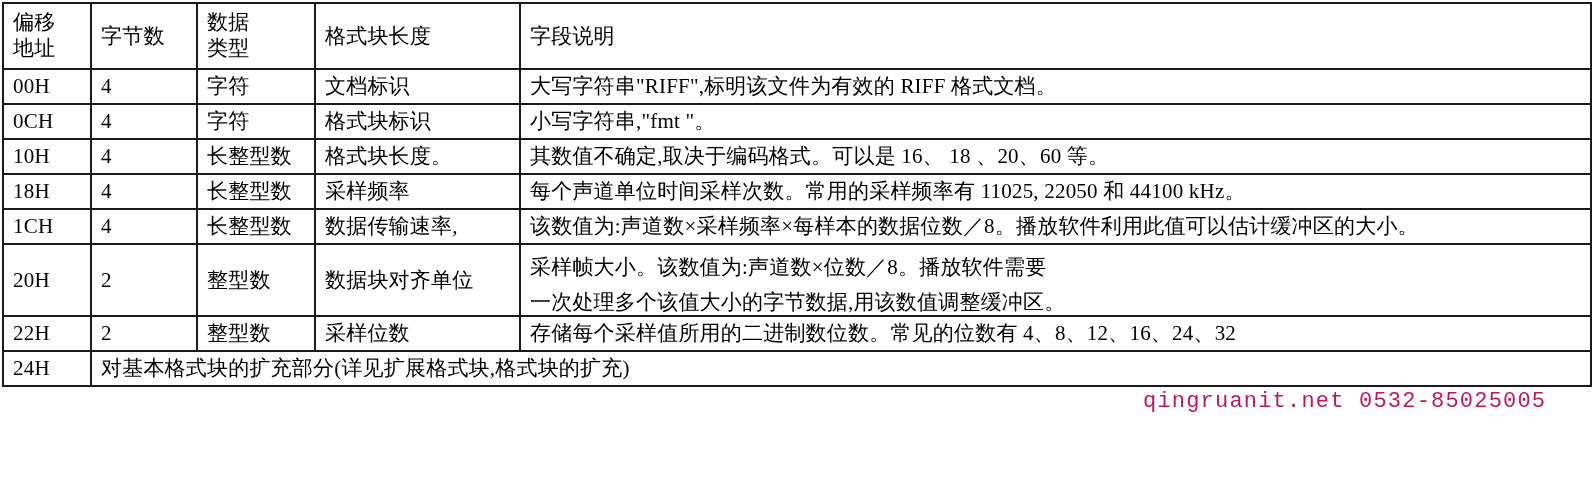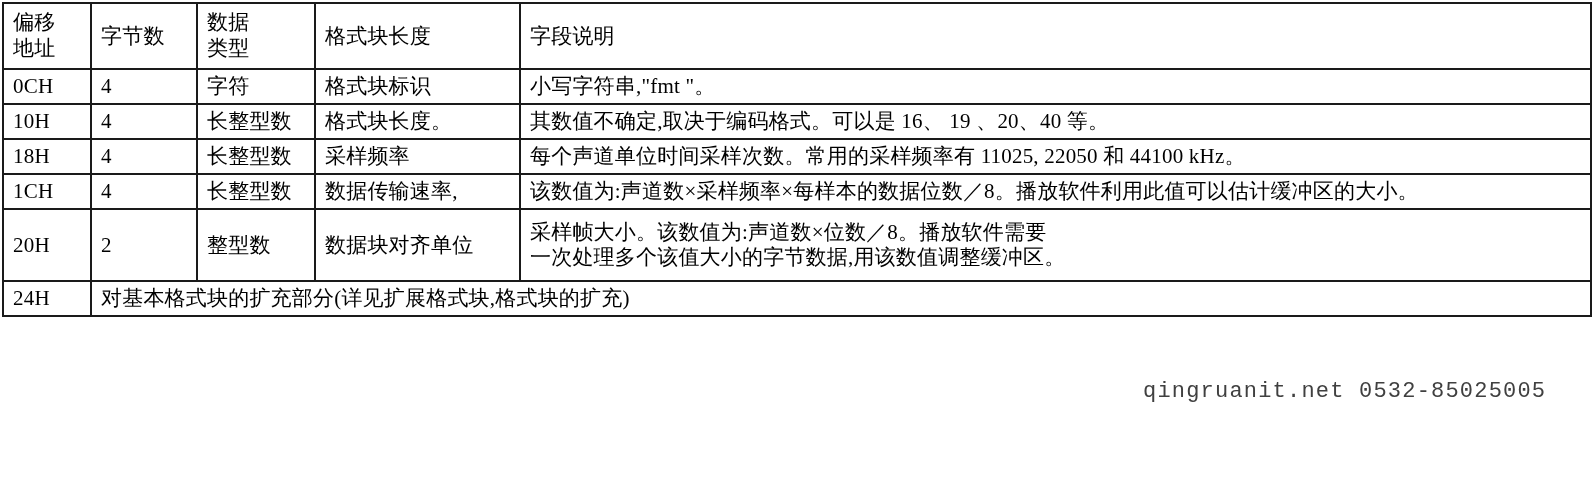--- a/index.html
+++ b/index.html
@@ -56,33 +56,33 @@
     line-height: 1.22;
   }
 
   tbody tr { height: 35px; }
   tbody tr.row-tall { height: 72px; }
 
   td.desc-multiline {
     line-height: 1.32;
     padding-top: 2px;
   }
-  .desc-line { display: block; white-space: nowrap; }
+  .desc-line { display: block; white-space: nowrap; margin-top: 10px; }
 
   td.cell-last-merged { padding-left: 12px; }
 
   
   #watermark {
     position: absolute;
     left: 1143px;
-    top: 379px;
+    top: 389px;
     font-family: "Liberation Mono", "DejaVu Sans Mono", monospace;
     font-size: 22px;
     letter-spacing: 1.2px;
-    color: #404040;
+    color: #be185d;
     white-space: nowrap;
     pointer-events: none;
     user-select: none;
   }
 </style>
 </head>
 <body>
 
 <table id="wav-table">
   <colgroup>
@@ -102,37 +102,44 @@
       <th>
         <span class="hdr-stack">数据</span>
         <span class="hdr-stack">类型</span>
       </th>
       <th>格式块长度</th>
       <th>字段说明</th>
     </tr>
   </thead>
   <tbody>
 
+    <tr>
+      <td>00H</td>
+      <td>4</td>
+      <td>字符</td>
+      <td>文档标识</td>
+      <td>大写字符串"RIFF",标明该文件为有效的 RIFF 格式文档。</td>
+    </tr>
 
 
 
     <tr>
       <td>0CH</td>
       <td>4</td>
       <td>字符</td>
       <td>格式块标识</td>
       <td>小写字符串,"fmt "。</td>
     </tr>
 
     <tr>
       <td>10H</td>
       <td>4</td>
       <td>长整型数</td>
       <td>格式块长度。</td>
-      <td>其数值不确定,取决于编码格式。可以是 16、 19 、20、40 等。</td>
+      <td>其数值不确定,取决于编码格式。可以是 16、 18 、20、60 等。</td>
     </tr>
 
 
 
     <tr>
       <td>18H</td>
       <td>4</td>
       <td>长整型数</td>
       <td>采样频率</td>
       <td>每个声道单位时间采样次数。常用的采样频率有 11025, 22050 和 44100 kHz。</td>
@@ -150,20 +157,27 @@
       <td>20H</td>
       <td>2</td>
       <td>整型数</td>
       <td>数据块对齐单位</td>
       <td class="desc-multiline">
         <span class="desc-line">采样帧大小。该数值为:声道数×位数／8。播放软件需要</span>
         <span class="desc-line">一次处理多个该值大小的字节数据,用该数值调整缓冲区。</span>
       </td>
     </tr>
 
+    <tr>
+      <td>22H</td>
+      <td>2</td>
+      <td>整型数</td>
+      <td>采样位数</td>
+      <td>存储每个采样值所用的二进制数位数。常见的位数有 4、8、12、16、24、32</td>
+    </tr>
 
     <tr>
       <td>24H</td>
       <td class="cell-last-merged" colspan="4">对基本格式块的扩充部分(详见扩展格式块,格式块的扩充)</td>
     </tr>
 
   </tbody>
 </table>
 
 <div id="watermark">qingruanit.net  0532-85025005</div>

